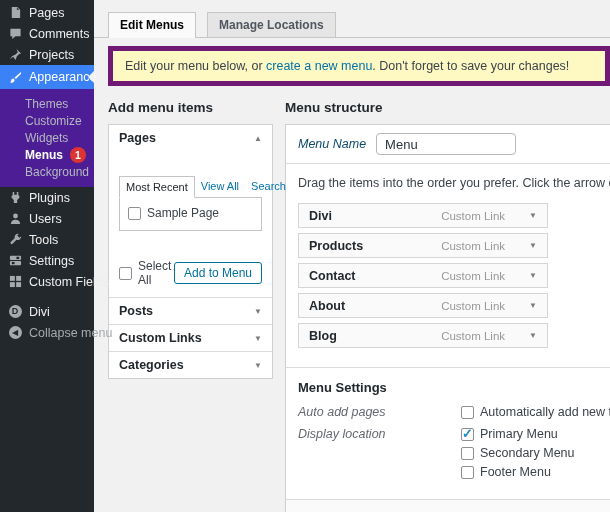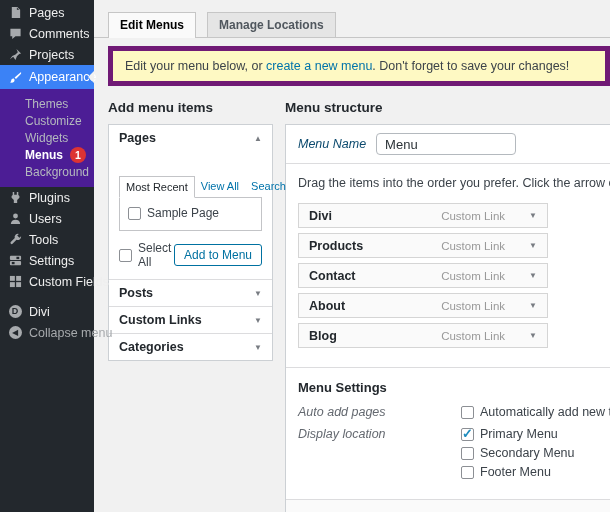--- a/index.html
+++ b/index.html
@@ -88,21 +88,21 @@
   .tabs-panel { border:1px solid #c3c4c7; padding:8px; height:34px; }
   .cb-row { display:flex; align-items:center; gap:6px; font-size:12px; color:#3c434a; }
   .cb {
     width:13px; height:13px; border:1px solid #8c8f94; border-radius:2px;
     background:#fff; flex:0 0 13px; position:relative; cursor:pointer;
   }
   .cb[data-checked="true"]::after {
     content:"\2713"; position:absolute; left:0px; top:-3px;
     color:#1e8cbe; font-size:13px; font-weight:bold;
   }
-  .sel-row { display:flex; align-items:center; justify-content:space-between; margin-top:10px; }
+  .sel-row { display:flex; align-items:center; justify-content:space-between; margin-top:28px; }
   .btn-secondary {
     background:#fff; border:1px solid #0071a1; color:#0071a1; border-radius:3px;
     padding:3px 9px; font-size:12px; cursor:pointer; white-space:nowrap;
   }
   
   .right-col { width:680px; flex:0 0 680px; }
   .menu-box { background:#fff; border:1px solid #ccd0d4; overflow:hidden; }
   .menu-box-head {
     display:flex; align-items:center; gap:10px; padding:8px 12px;
     border-bottom:1px solid #dcdcde;

